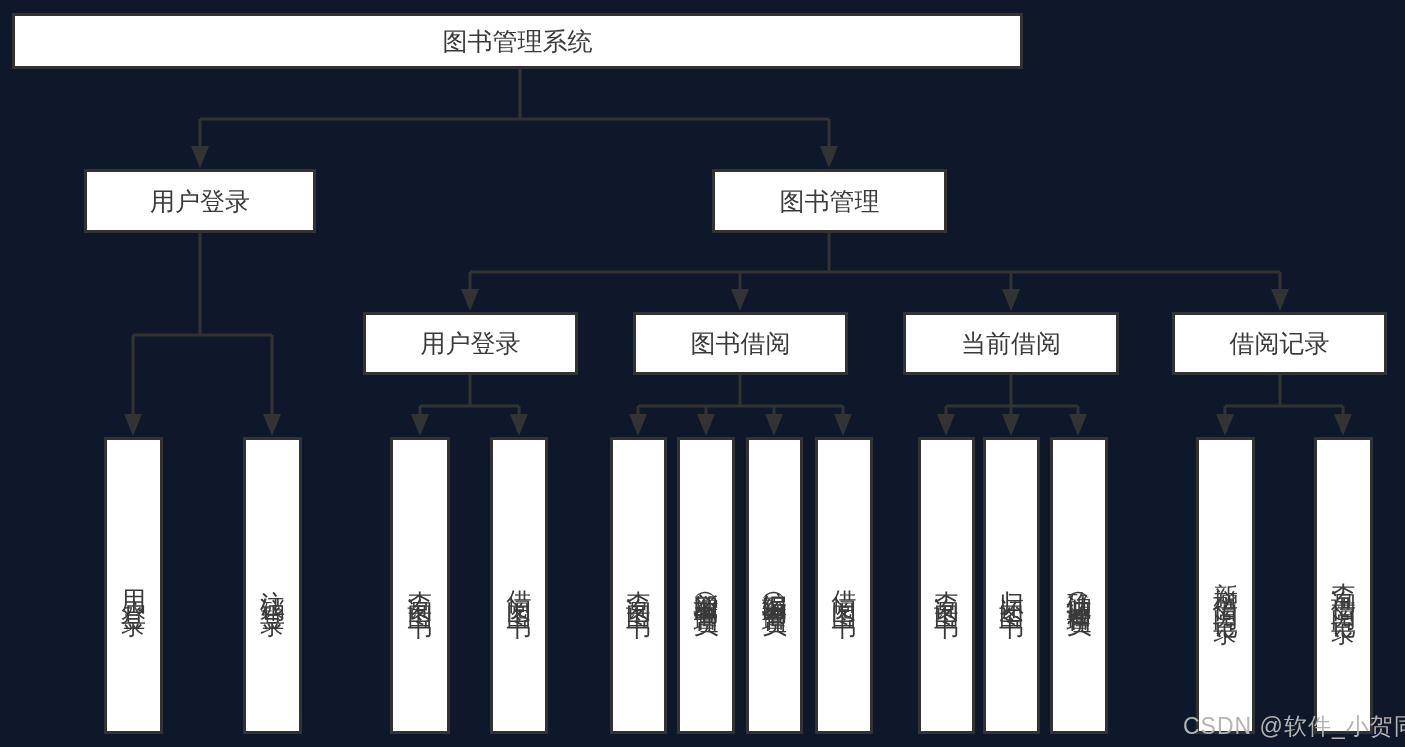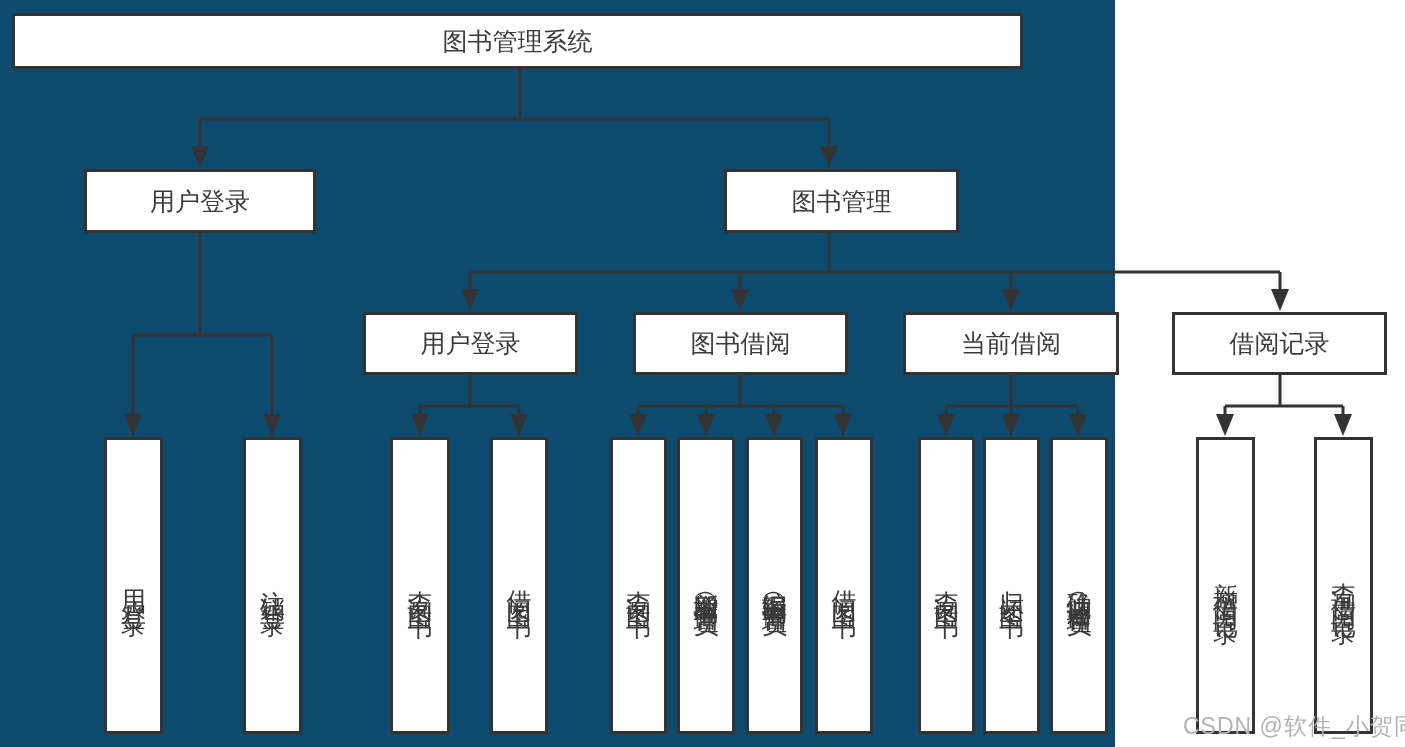--- a/index.html
+++ b/index.html
@@ -2,21 +2,21 @@
 <html><head>
 <meta charset="utf-8">
 <style>
   html, body { margin: 0; padding: 0; }
   body {
     width: 1405px; height: 747px;
     background: #ffffff;
     font-family: "Liberation Sans", "DejaVu Sans", sans-serif;
     overflow: hidden;
   }
-  .stage { position: relative; width: 1115px; height: 747px; background: #0c4a6e; }
+  .stage { position: relative; width: 1405px; height: 747px; background: #0f172a; }
   .connector-layer { position: absolute; left: 0; top: 0; z-index: 0; }
   .connector-layer path { stroke: #333333; stroke-width: 3; fill: none; }
   .connector-layer polygon { fill: #333333; stroke: none; }
   .node {
     position: absolute;
     box-sizing: border-box;
     background: #ffffff;
     border: 3px solid #333333;
     display: flex;
     align-items: center;
@@ -101,21 +101,21 @@
     </g>
   </svg>
 
   <div class="node" style="left:12px; top:13px; width:1011px; height:56px;">
     <span>图书管理系统</span>
   </div>
 
   <div class="node" style="left:84px; top:169px; width:232px; height:64px;">
     <span>用户登录</span>
   </div>
-  <div class="node" style="left:712px; top:169px; width:235px; height:64px;margin-left:12px;">
+  <div class="node" style="left:712px; top:169px; width:235px; height:64px;">
     <span>图书管理</span>
   </div>
 
   <div class="node" style="left:363px; top:312px; width:215px; height:63px;">
     <span>用户登录</span>
   </div>
   <div class="node" style="left:903px; top:312px; width:216px; height:63px;">
     <span>当前借阅</span>
   </div>
   <div class="node" style="left:633px; top:312px; width:215px; height:63px;">

